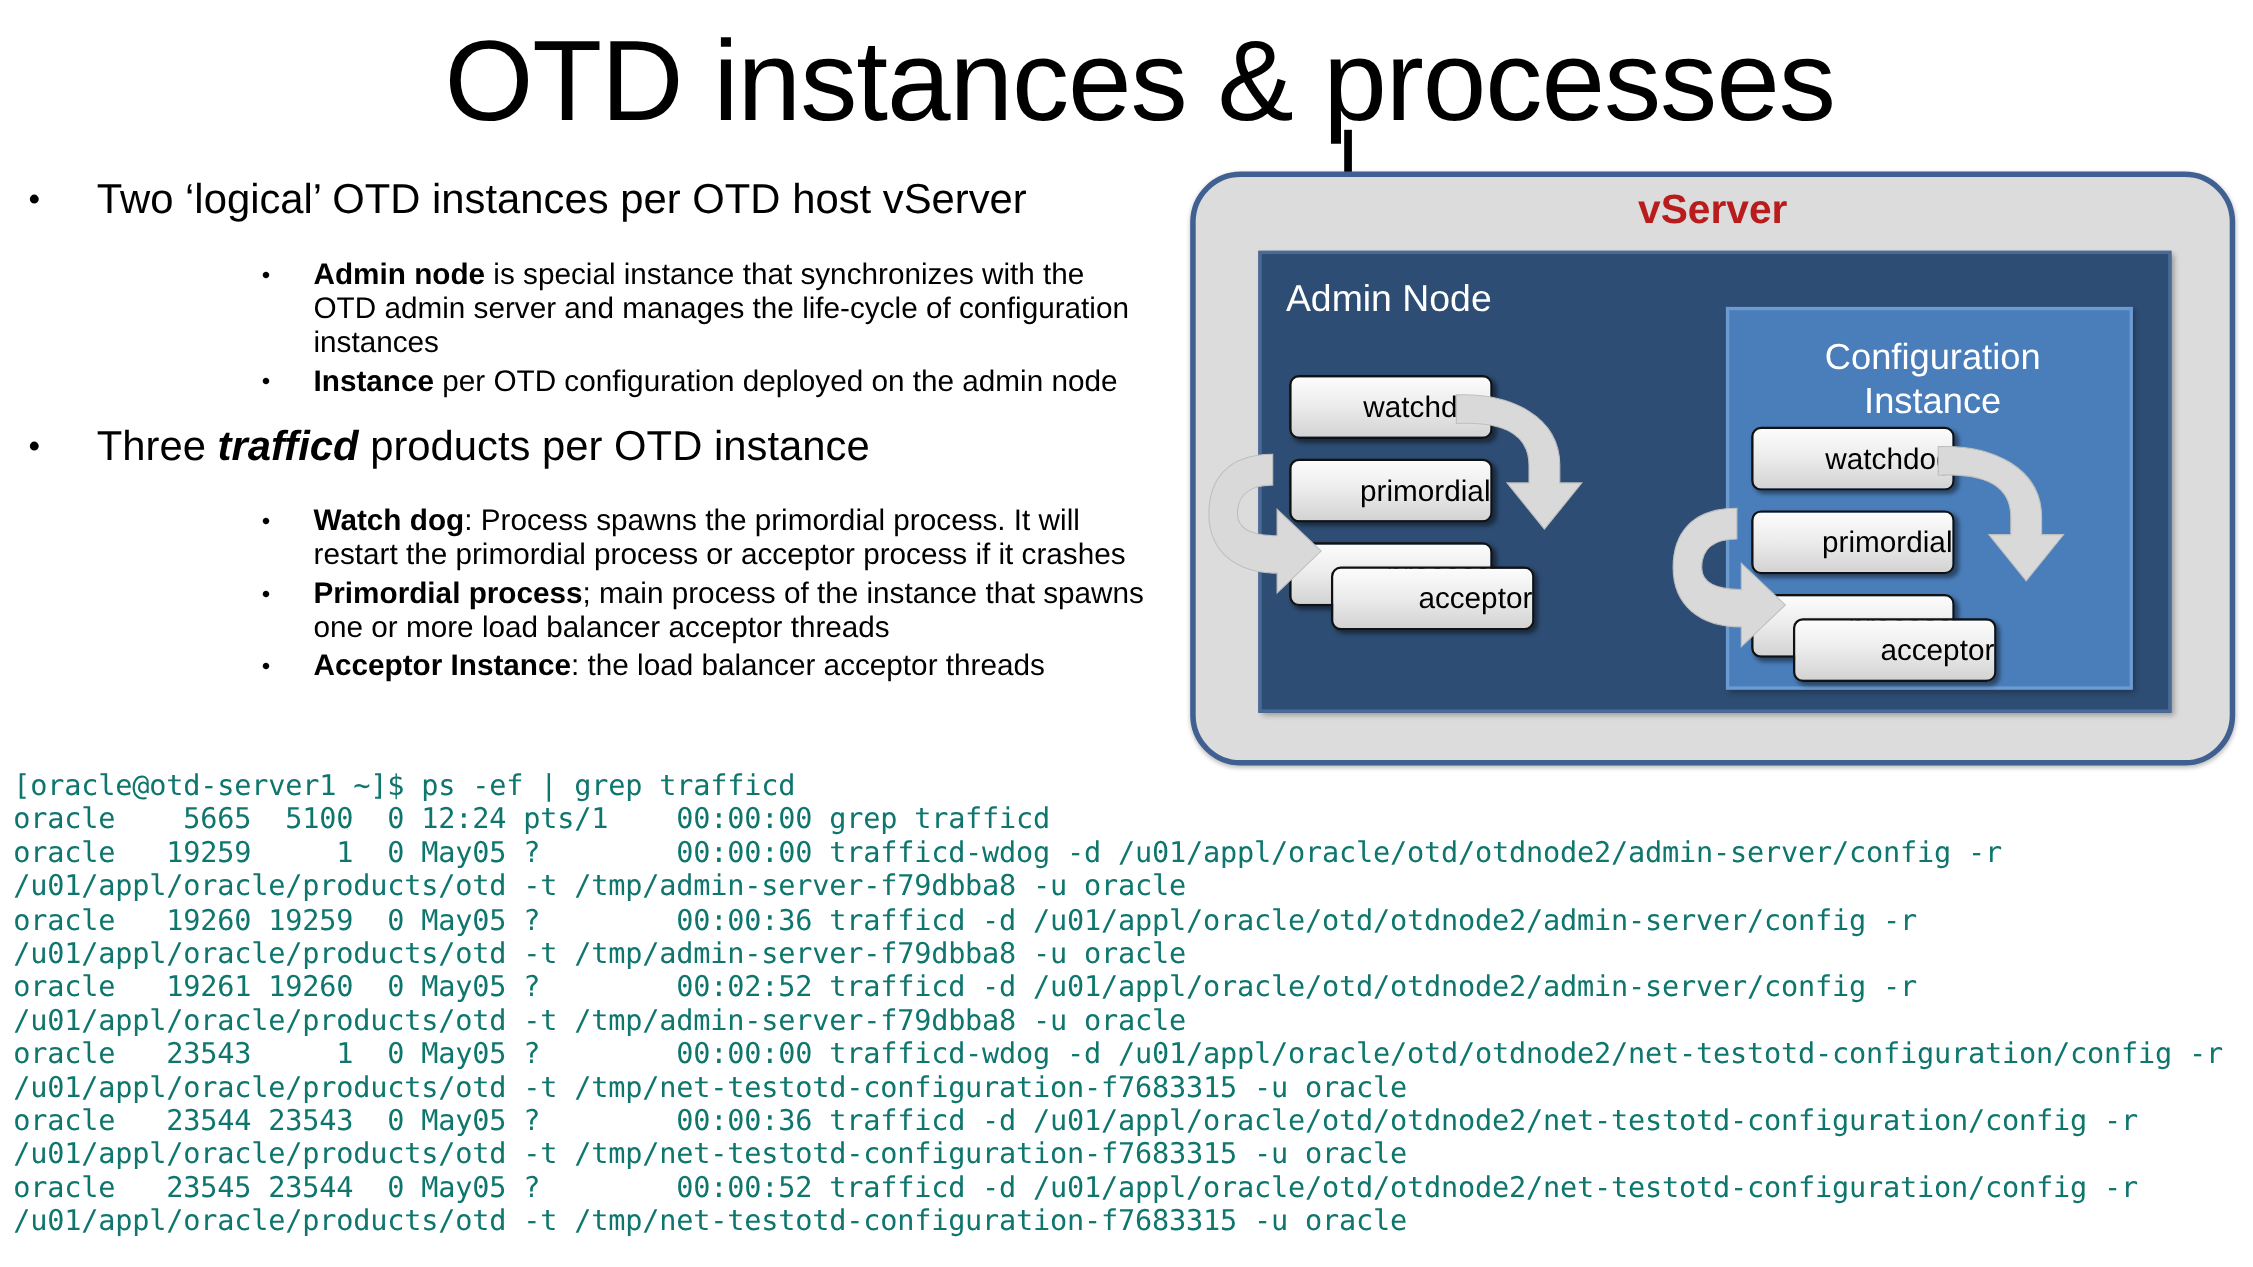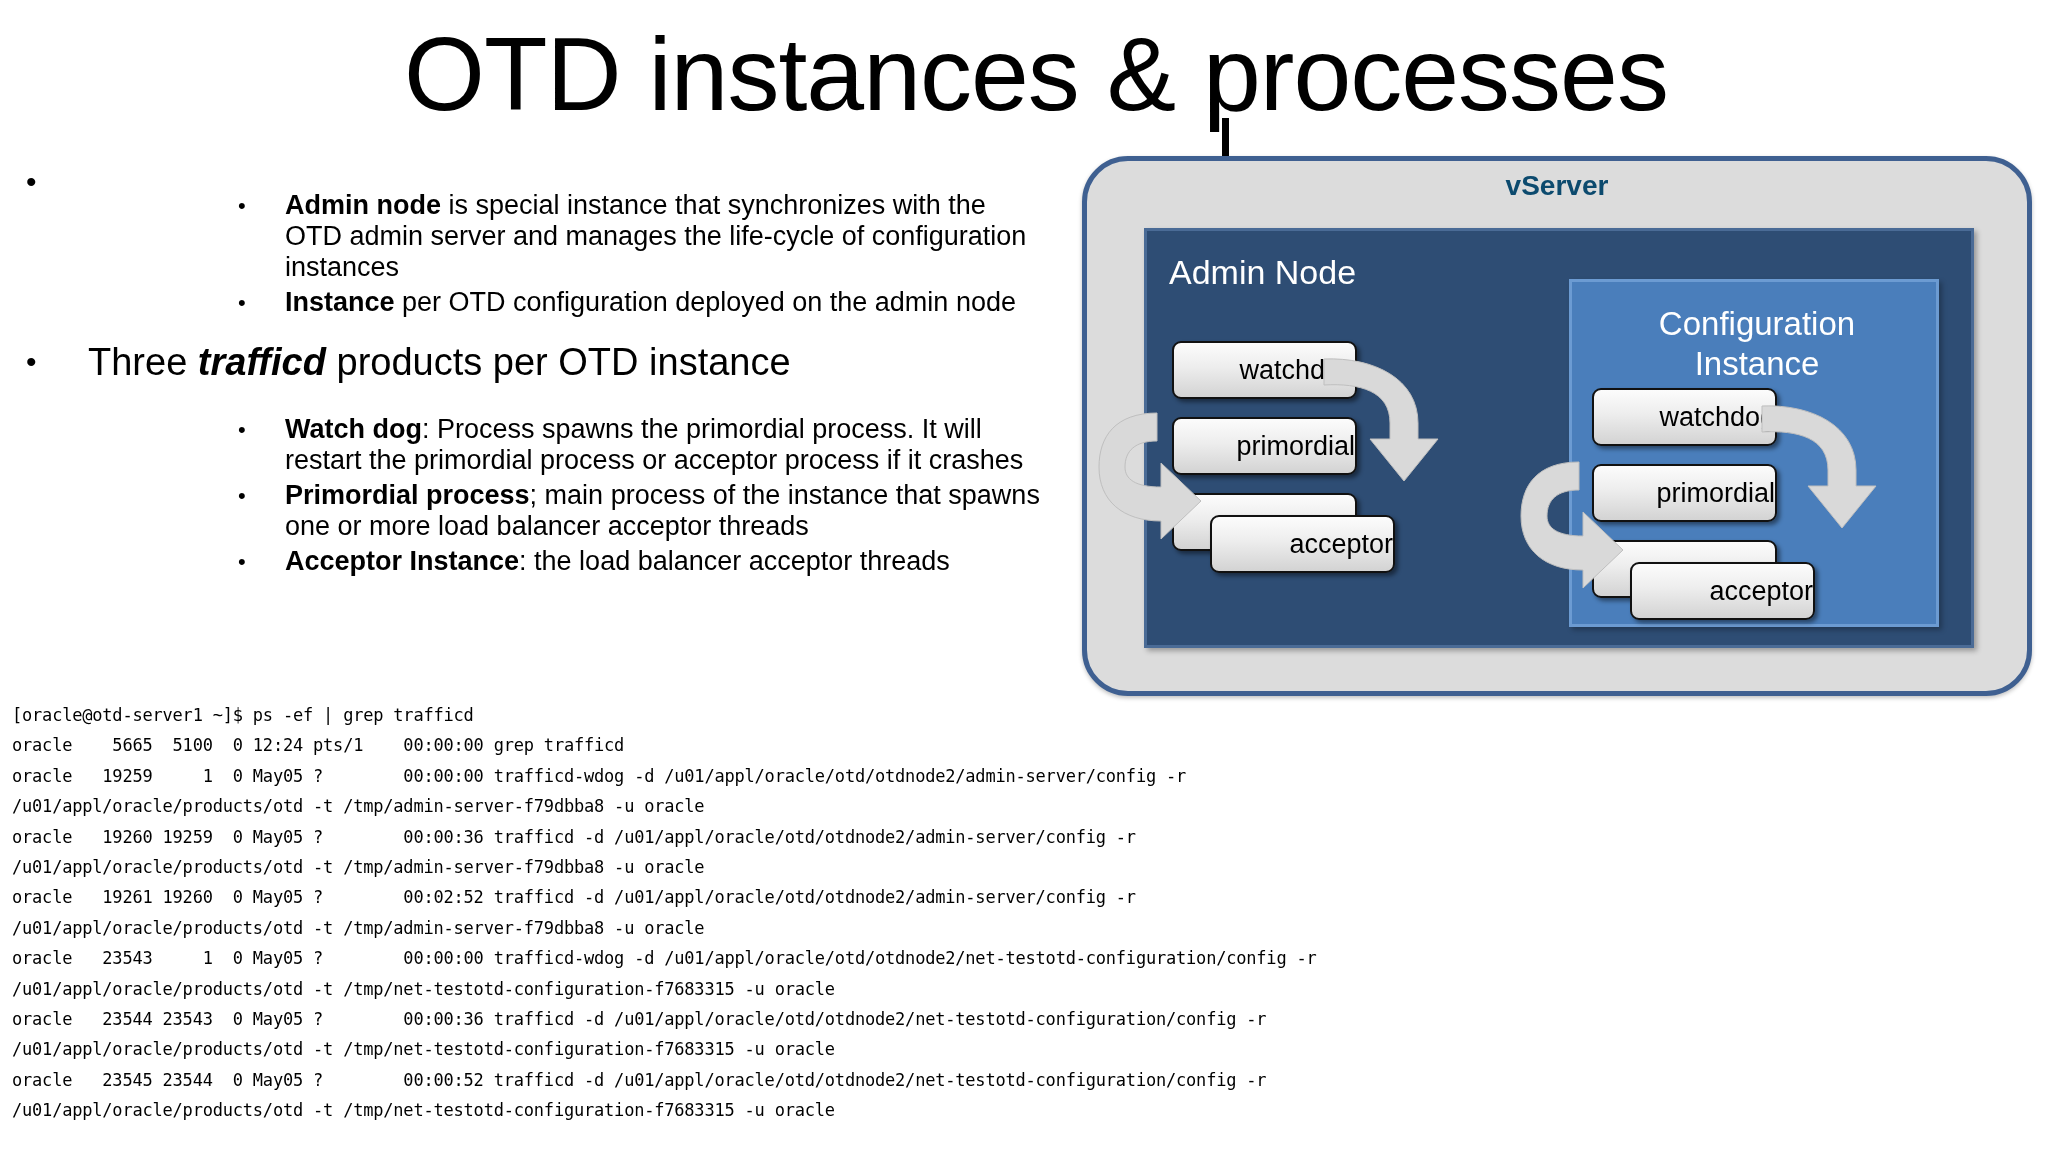--- a/index.html
+++ b/index.html
@@ -69,24 +69,24 @@
   .bold { font-weight: bold; }
   .gap-lg { height: 22px; }
 
   
   #terminal {
     position: absolute;
     top: 700px;
     left: 12px;
     width: 2036px;
     font-family: "DejaVu Sans Mono", monospace;
-    font-size: 17px;
+    font-size: 26px;
     line-height: 30.4px;
     white-space: pre;
-    color: #000000;
+    color: #0f766e;
     letter-spacing: -0.2px;
   }
 
   
   #diagram {
     position: absolute;
     left: 1082px;
     top: 156px;
     width: 950px;
     height: 540px;
@@ -99,23 +99,23 @@
     border-radius: 46px;
     box-sizing: border-box;
     box-shadow: 0 2px 4px rgba(0,0,0,0.25);
   }
   #vserver-label {
     position: absolute;
     top: 14px;
     left: 0;
     width: 950px;
     text-align: center;
-    font-size: 28px;
+    font-size: 37px;
     font-weight: bold;
-    color: #0c4a6e;
+    color: #b91c1c;
   }
   #admin-node-panel {
     position: absolute;
     left: 62px;
     top: 72px;
     width: 830px;
     height: 420px;
     background: #2e4d74;
     border: 3px solid #4a6b96;
     box-sizing: border-box;
@@ -189,20 +189,21 @@
 </style>
 </head>
 <body>
 
 <div id="slide-title">OTD instances &amp; processes</div>
 
 <div id="bullets">
 
   <div class="lvl1">
     <span class="bdot">•</span>
+    <span>Two ‘logical’ OTD instances per OTD host vServer</span>
   </div>
 
   <div class="gap-lg"></div>
 
   <div class="lvl2">
     <span class="bdot">•</span>
     <span class="bold">Admin node</span><span> is special instance that synchronizes with the OTD admin server and manages the life-cycle of configuration instances</span>
   </div>
 
   <div class="lvl2">

